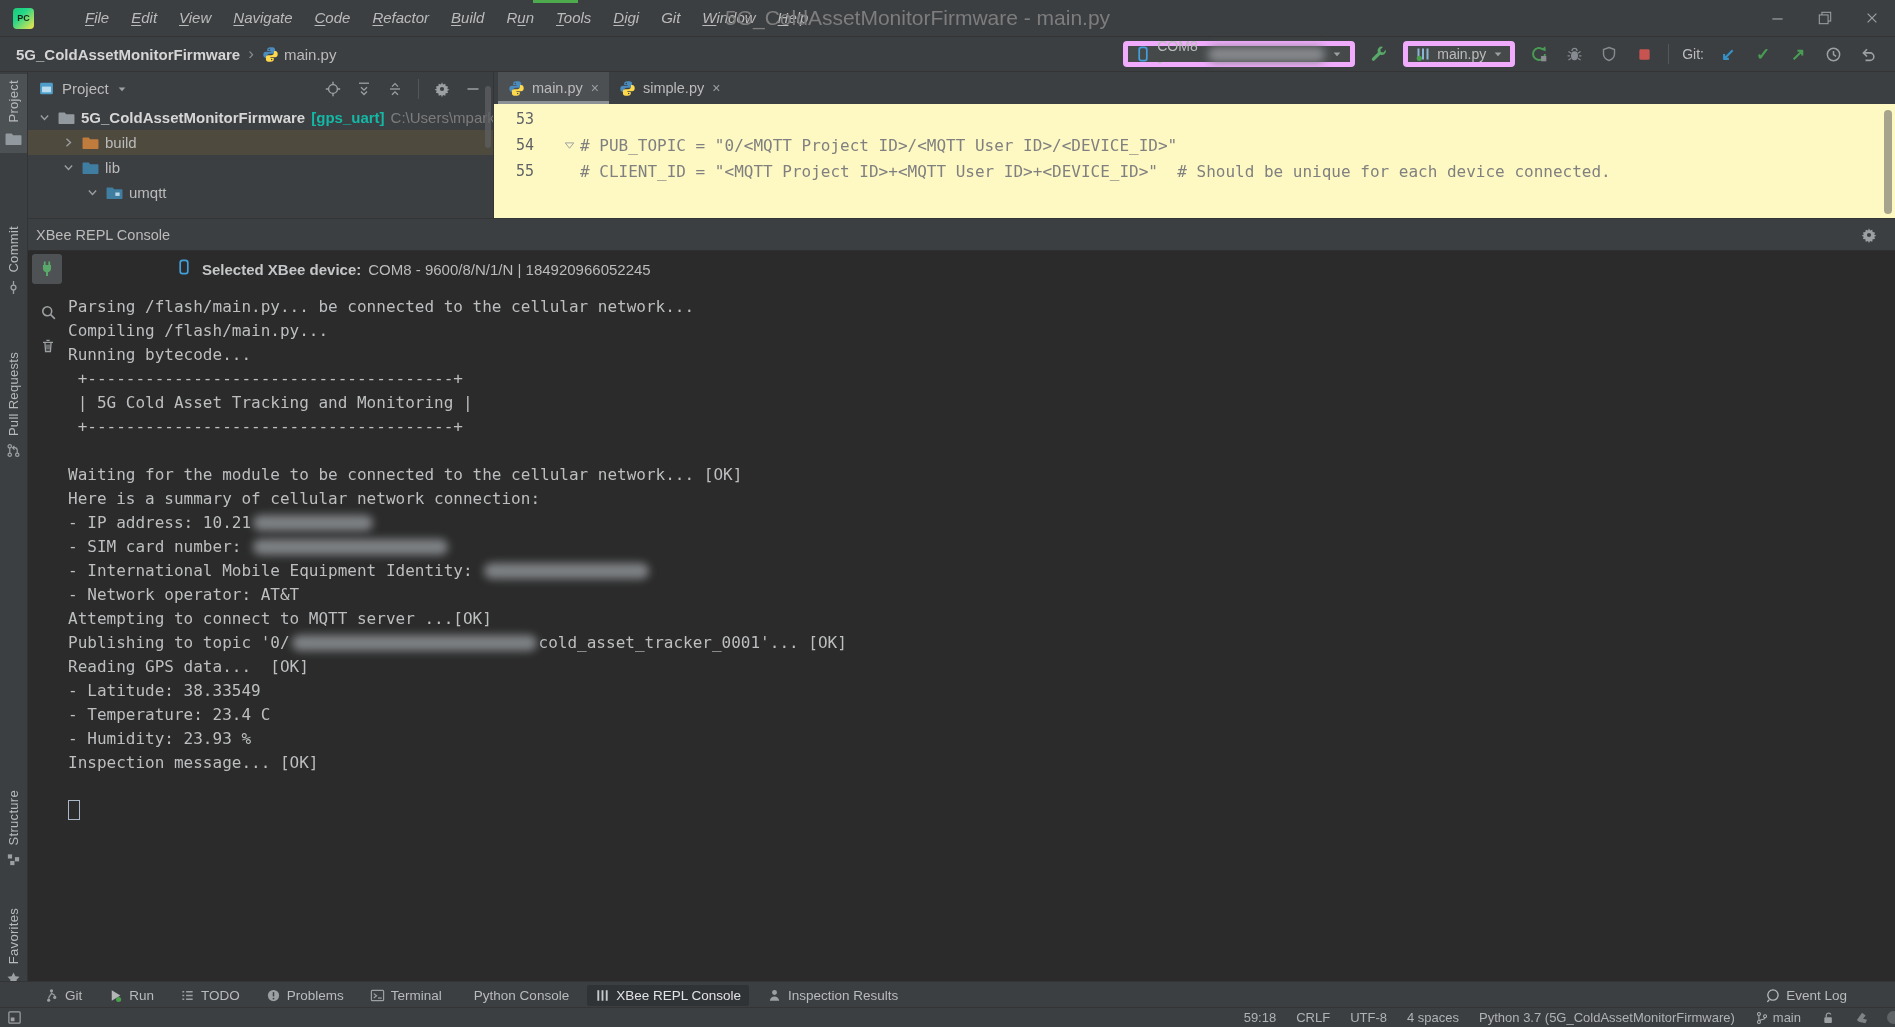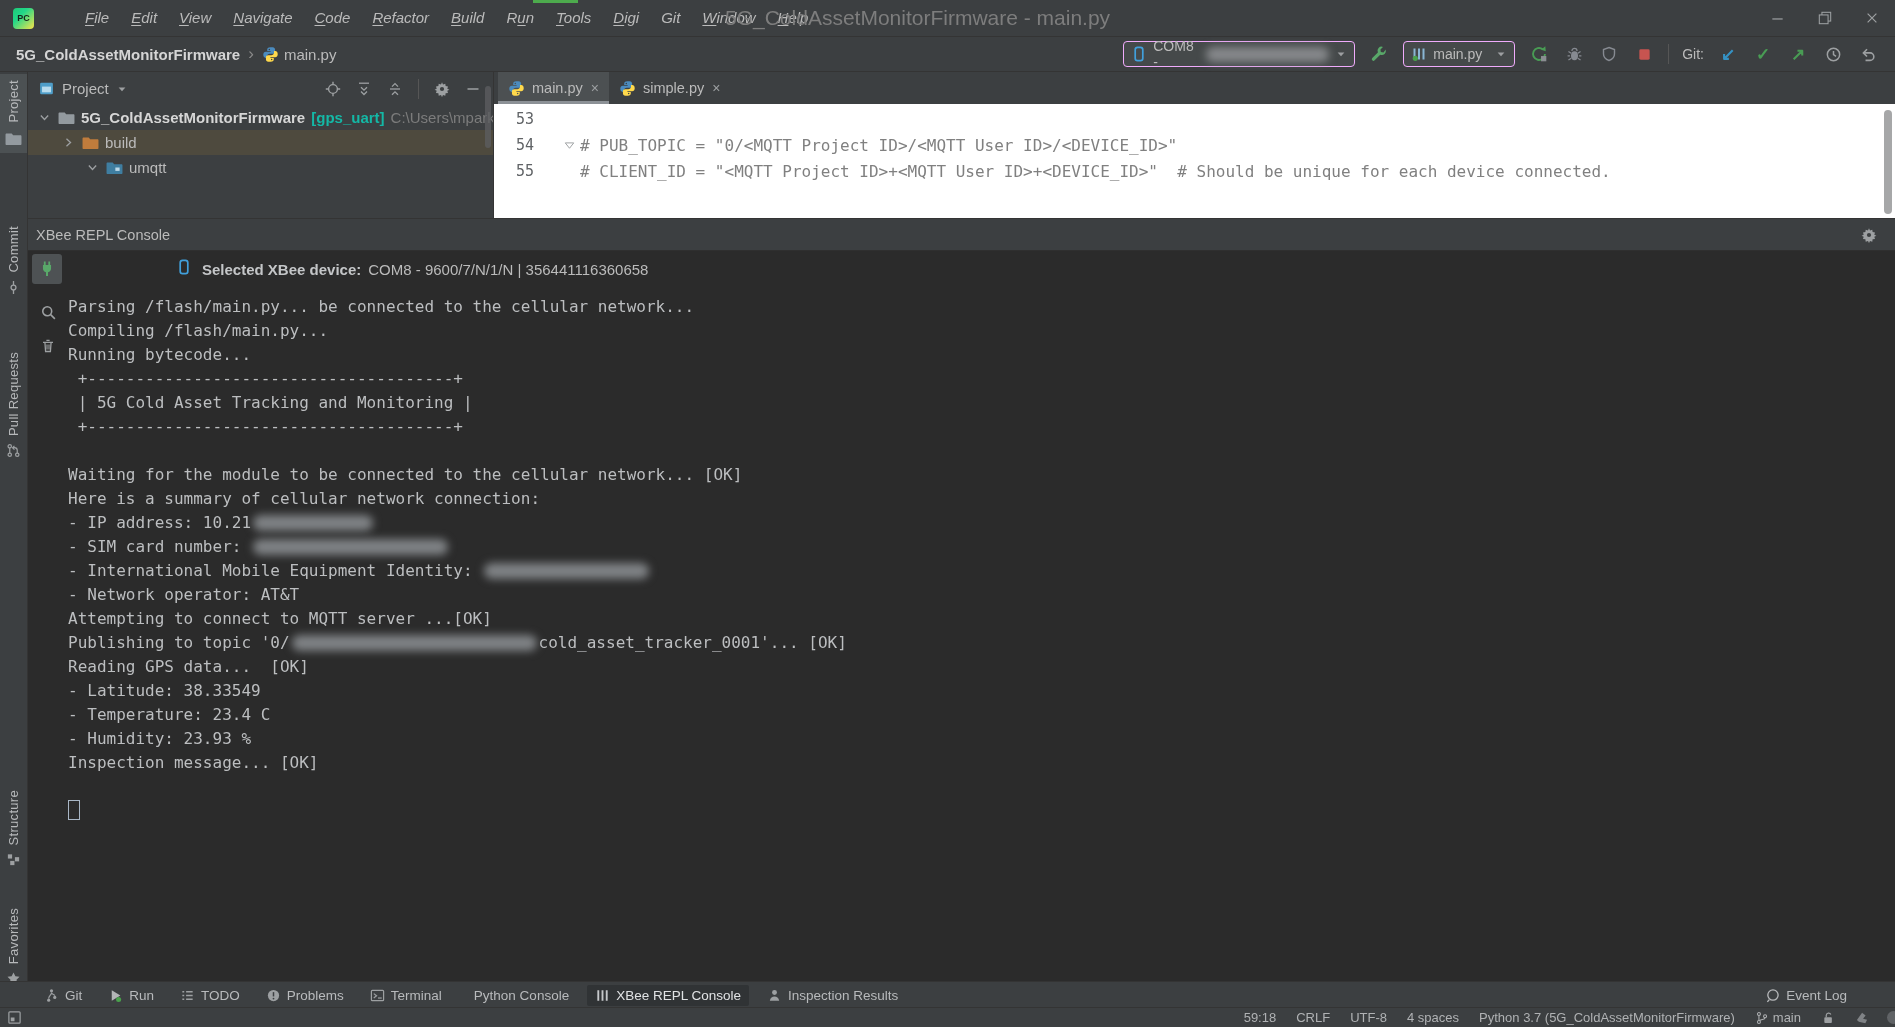--- a/index.html
+++ b/index.html
@@ -21,21 +21,21 @@
   .win-controls{position:absolute;right:0;top:0;height:36px;display:flex;}
   .win-btn{width:47px;height:36px;display:flex;align-items:center;justify-content:center;color:#afb1b3;font-size:14px;}
   
   .navbar{position:absolute;left:0;top:37px;right:0;height:34px;background:#3c3f41;
           border-bottom:1px solid #343434;display:flex;align-items:center;}
   .breadcrumb{display:flex;align-items:center;gap:8px;padding-left:16px;font-size:15px;}
   .bc-project{font-weight:bold;color:#d5d5d5;}
   .bc-sep{color:#8a8a8a;font-size:17px;}
   .bc-file{color:#bbbbbb;display:flex;align-items:center;gap:5px;}
   .nav-right{position:absolute;right:0;top:0;height:34px;display:flex;align-items:center;gap:13px;padding-right:16px;}
-  .combo{height:26px;box-sizing:border-box;background:#45494a;border:1px solid #f0abfc;border-radius:4px;
+  .combo{height:26px;box-sizing:border-box;background:#45494a;border:5px solid #f0abfc;border-radius:4px;
          display:flex;align-items:center;padding:0 7px;gap:6px;font-size:14px;color:#bbbbbb;}
   .combo .caret{margin-left:auto;}
   .blur-chip{display:inline-block;height:15px;border-radius:7px;background:#87898c;filter:blur(4px);}
   .tool-btn{width:22px;height:22px;display:flex;align-items:center;justify-content:center;}
   .sep-v{width:1px;height:20px;background:#565656;}
   .git-label{font-size:14px;color:#bbbbbb;}
   .glyph-btn{font-size:17px;font-weight:bold;line-height:1;}
   
   .stripe{position:absolute;left:0;top:72px;width:27px;bottom:46px;background:#3c3f41;border-right:1px solid #343434;}
   .stripe-item{position:absolute;left:0;width:27px;display:flex;flex-direction:column;align-items:center;
@@ -54,21 +54,21 @@
   .tree-name.bold{font-weight:bold;color:#d6d6d6;}
   .tree-branch{font-weight:bold;color:#14b8a6;}
   .tree-path{color:#7c7c7c;}
   .pp-vscroll{position:absolute;right:2px;top:14px;width:6px;height:62px;border-radius:3px;background:#5d5f61;opacity:.75;}
   
   .editor{position:absolute;left:493px;top:72px;right:0;height:146px;background:#3c3f41;border-left:1px solid #343434;}
   .tabs{height:32px;display:flex;align-items:stretch;padding-left:4px;}
   .tab{display:flex;align-items:center;gap:7px;padding:0 10px;font-size:14.5px;color:#bbbbbb;}
   .tab.active{background:#4c5052;box-shadow:inset 0 -3px 0 #8c9196;}
   .tab-close{color:#9da0a2;font-size:14px;margin-left:1px;}
-  .code{position:absolute;left:0;top:32px;right:0;bottom:0;background:#ffffff;
+  .code{position:absolute;left:0;top:32px;right:0;bottom:0;background:#fef9c3;
         font-family:"DejaVu Sans Mono",monospace;font-size:16px;color:#808080;padding-top:2px;}
   .code-line{height:26px;display:flex;align-items:center;white-space:pre;}
   .lnum{width:40px;text-align:right;color:#606366;flex:none;font-size:15px;}
   .foldcol{width:46px;flex:none;display:flex;justify-content:flex-end;padding-right:4px;box-sizing:border-box;}
   .ed-vscroll{position:absolute;right:3px;top:6px;width:8px;height:104px;border-radius:4px;background:#5d5f61;opacity:.55;}
   
   .console{position:absolute;left:28px;top:218px;right:0;bottom:46px;background:#2b2b2b;border-top:1px solid #343434;}
   .console-header{height:31px;display:flex;align-items:center;background:#3c3f41;
                   border-bottom:1px solid #2f2f2f;padding:0 18px 0 8px;font-size:14.5px;color:#bbbbbb;}
   .console-header .gear-right{margin-left:auto;}
@@ -383,20 +383,33 @@
               <path d="M5.5 3.5l5 4.5-5 4.5" fill="none" stroke="#9da0a2" stroke-width="1.6"></path>
             </svg>
           </span>
           <span class="ic">
             <svg viewBox="0 0 16 16" width="17" height="17">
               <path d="M1.5 3.2h4.8l1.4 1.7h6.9c.5 0 .9.4.9.9v7.3c0 .6-.4 1-1 1h-13c-.6 0-1-.4-1-1V4.2c0-.6.4-1 1-1z" fill="#c07c3c"></path>
             </svg>
           </span>
           <span class="tree-name">build</span>
         </div>
+        <div class="tree-row" style="padding-left: 32px;">
+          <span class="tree-chevron">
+            <svg viewBox="0 0 16 16" width="13" height="13">
+              <path d="M3.5 5.5l4.5 5 4.5-5" fill="none" stroke="#9da0a2" stroke-width="1.6"></path>
+            </svg>
+          </span>
+          <span class="ic">
+            <svg viewBox="0 0 16 16" width="17" height="17">
+              <path d="M1.5 3.2h4.8l1.4 1.7h6.9c.5 0 .9.4.9.9v7.3c0 .6-.4 1-1 1h-13c-.6 0-1-.4-1-1V4.2c0-.6.4-1 1-1z" fill="#3f7ea1"></path>
+            </svg>
+          </span>
+          <span class="tree-name">lib</span>
+        </div>
         <div class="tree-row" style="padding-left: 56px;">
           <span class="tree-chevron">
             <svg viewBox="0 0 16 16" width="13" height="13">
               <path d="M3.5 5.5l4.5 5 4.5-5" fill="none" stroke="#9da0a2" stroke-width="1.6"></path>
             </svg>
           </span>
           <span class="ic">
             <svg viewBox="0 0 16 16" width="17" height="17">
               <path d="M1.5 3.2h4.8l1.4 1.7h6.9c.5 0 .9.4.9.9v7.3c0 .6-.4 1-1 1h-13c-.6 0-1-.4-1-1V4.2c0-.6.4-1 1-1z" fill="#3f7ea1"></path>
               <rect x="8.8" y="8" width="4" height="3.2" fill="#bcd8e8"></rect>
@@ -462,21 +475,21 @@
               <path d="M4.4 4.5h7.2v2.8a3.6 3.6 0 0 1-2.7 3.5v3.4H7.1v-3.4a3.6 3.6 0 0 1-2.7-3.5z" fill="#59A869"></path>
             </svg>
           </span>
       </div>
       <span class="ic device-xbee">
           <svg viewBox="0 0 16 16" width="16" height="16">
             <rect x="4.2" y="1.3" width="7.6" height="13.4" rx="2.4" fill="none" stroke="#41a0dc" stroke-width="1.7"></rect>
           </svg>
         </span>
       <span class="device-label">Selected XBee device:</span>
-      <span class="device-info">COM8 - 9600/7/N/1/N  |  356441116360658</span>
+      <span class="device-info">COM8 - 9600/8/N/1/N  |  184920966052245</span>
     </div>
     <div class="console-side">
       <div class="side-btn" style="top:16px;">
           <span class="ic">
             <svg viewBox="0 0 16 16" width="17" height="17">
               <circle cx="6.8" cy="6.8" r="4.2" fill="none" stroke="#9da0a2" stroke-width="1.5"></circle>
               <path d="M10 10l4 4" stroke="#9da0a2" stroke-width="1.5"></path>
             </svg>
           </span>
         </div>

